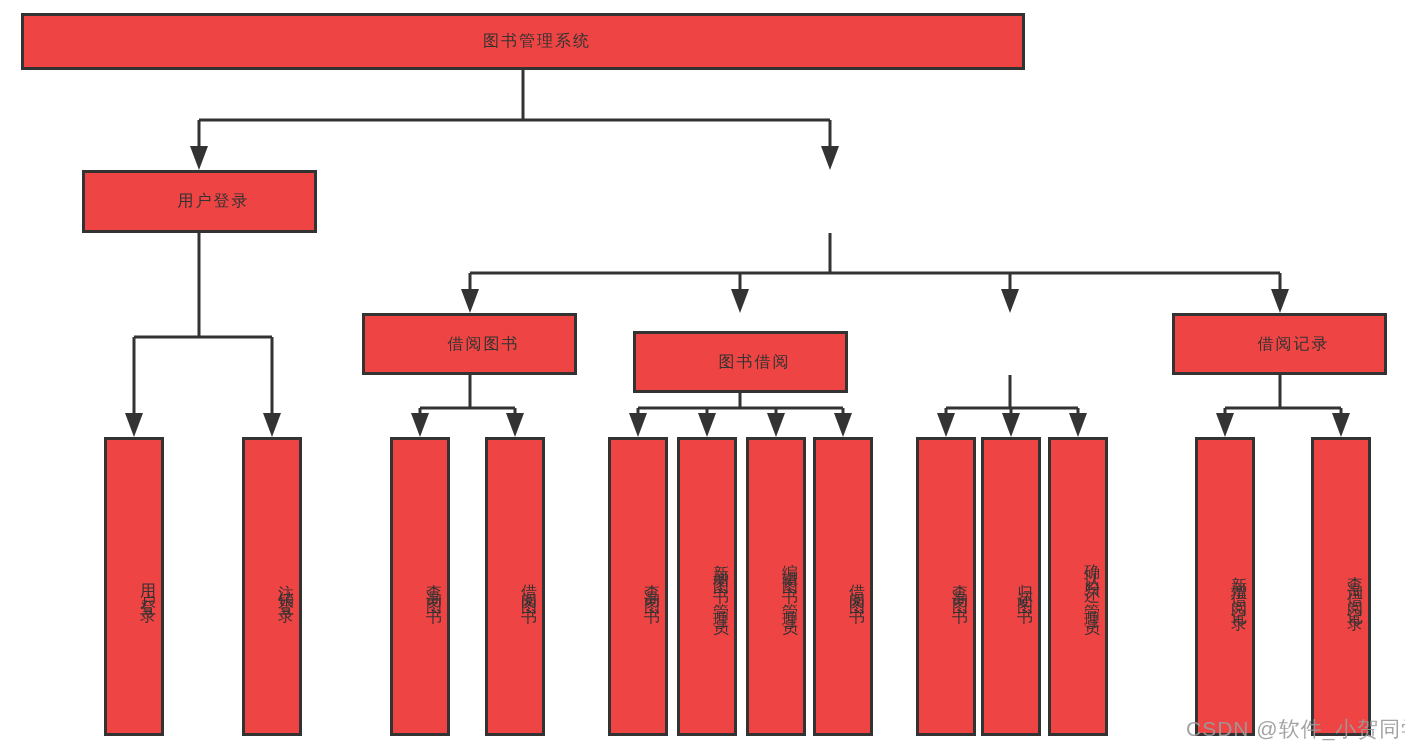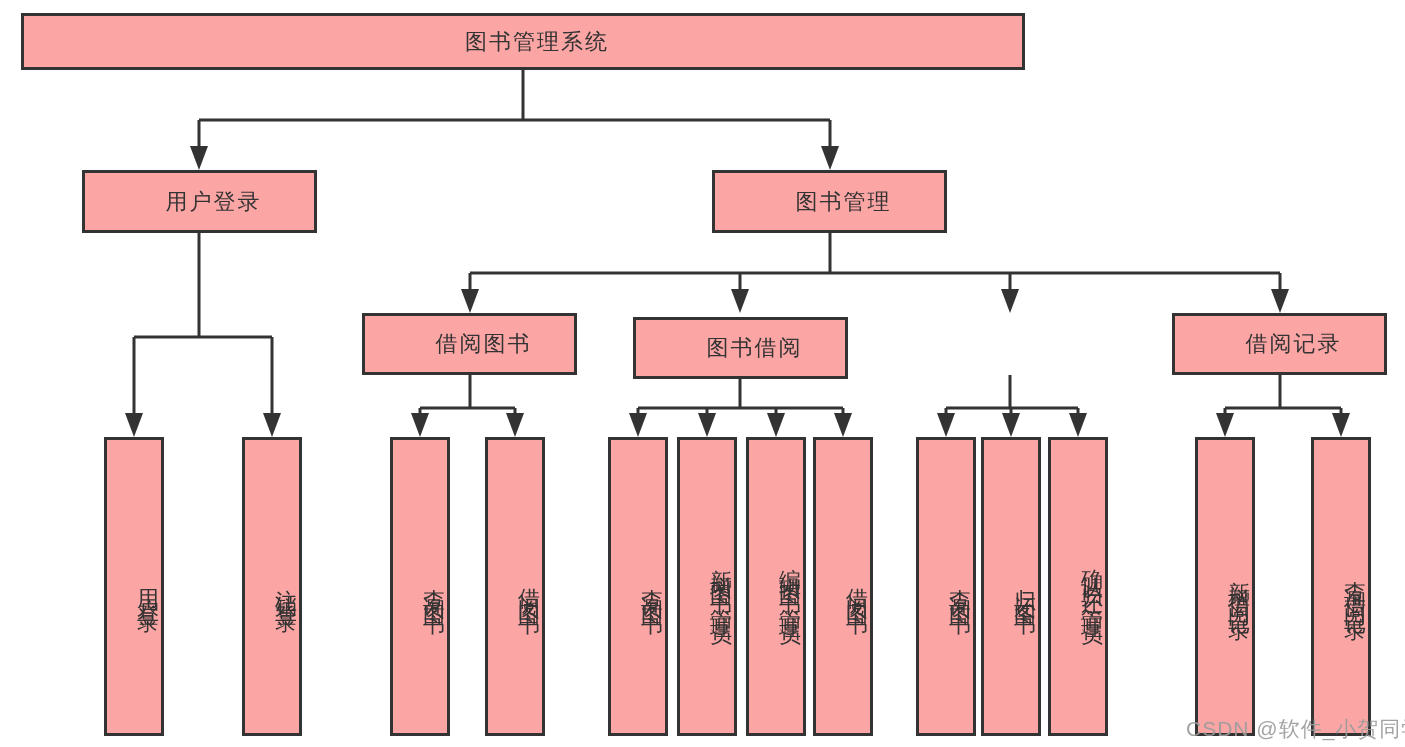--- a/index.html
+++ b/index.html
@@ -27,26 +27,26 @@
     fill: none;
   }
   #connectors polygon {
     fill: #333333;
     stroke: none;
   }
   .box {
     position: absolute;
     box-sizing: border-box;
     border: 3px solid #333333;
-    background: #fca5a5;
+    background: #ef4444;
     display: flex;
     align-items: center;
     justify-content: center;
     color: #333333;
-    font-size: 22px;
+    font-size: 16px;
     letter-spacing: 2px;
     z-index: 2;
     white-space: nowrap;
     padding-left: 28px;
   }
   .vbox {
     writing-mode: vertical-rl;
     letter-spacing: 8px;
     white-space: normal;
     line-height: 1;
@@ -129,24 +129,23 @@
       <polygon points="1002,413 1020,413 1011,437"></polygon>
       <polygon points="1069,413 1087,413 1078,437"></polygon>
       <polygon points="1216,413 1234,413 1225,437"></polygon>
       <polygon points="1332,413 1350,413 1341,437"></polygon>
     </g>
   </svg>
 
   <div class="box" style="left:21px; top:13px; width:1004px; height:57px;">图书管理系统</div>
 
   <div class="box" style="left:82px; top:170px; width:235px; height:63px;">用户登录</div>
-  <div class="box" style="left:712px; top:170px; width:235px; height:63px;">图书管理</div>
 
   <div class="box" style="left:362px; top:313px; width:215px; height:62px;">借阅图书</div>
-  <div class="box" style="left:633px; top:317px; width:215px; height:62px;">图书借阅</div>
+  <div class="box" style="left:633px; top:331px; width:215px; height:62px;">图书借阅</div>
   <div class="box" style="left:1172px; top:313px; width:215px; height:62px;">借阅记录</div>
 
   <div class="box vbox" style="left:104px; top:437px; width:60px; height:299px;">用户登录</div>
   <div class="box vbox" style="left:242px; top:437px; width:60px; height:299px;">注销登录</div>
 
   <div class="box vbox" style="left:390px; top:437px; width:60px; height:299px;">查询图书</div>
   <div class="box vbox" style="left:485px; top:437px; width:60px; height:299px;">借阅图书</div>
 
   <div class="box vbox" style="left:608px; top:437px; width:60px; height:299px;">查询图书</div>
   <div class="box vbox" style="left:677px; top:437px; width:60px; height:299px;">新增图书（管理员）</div>

